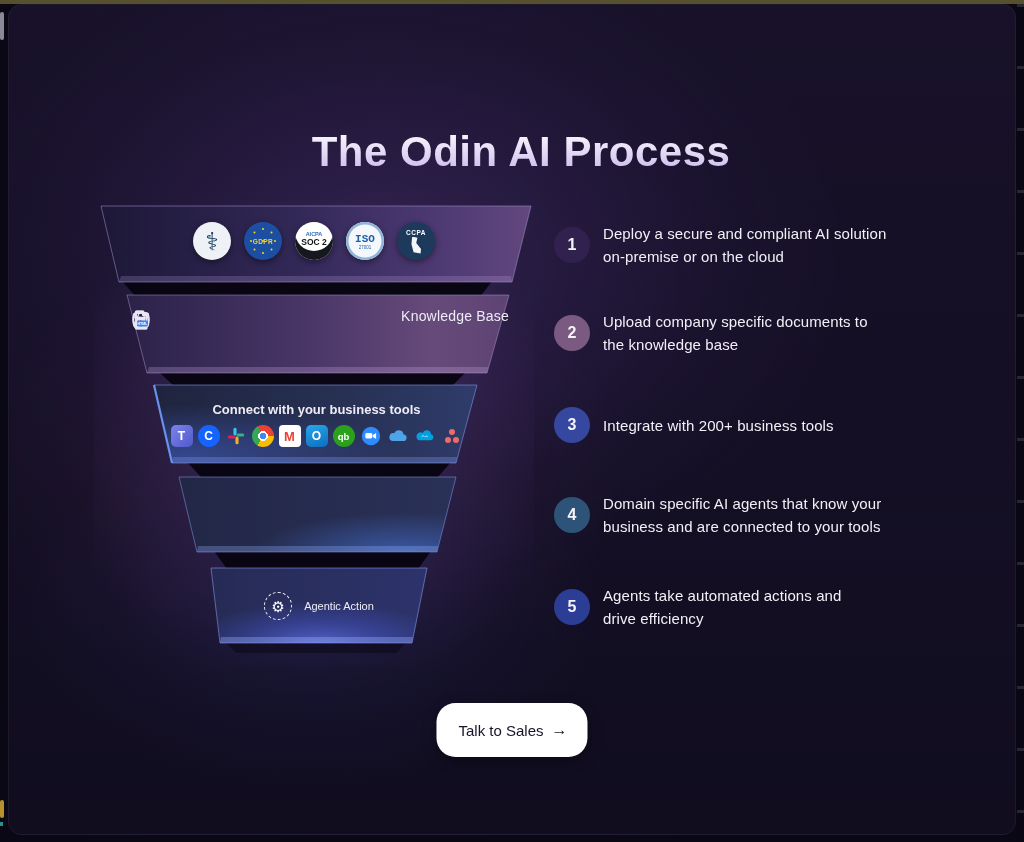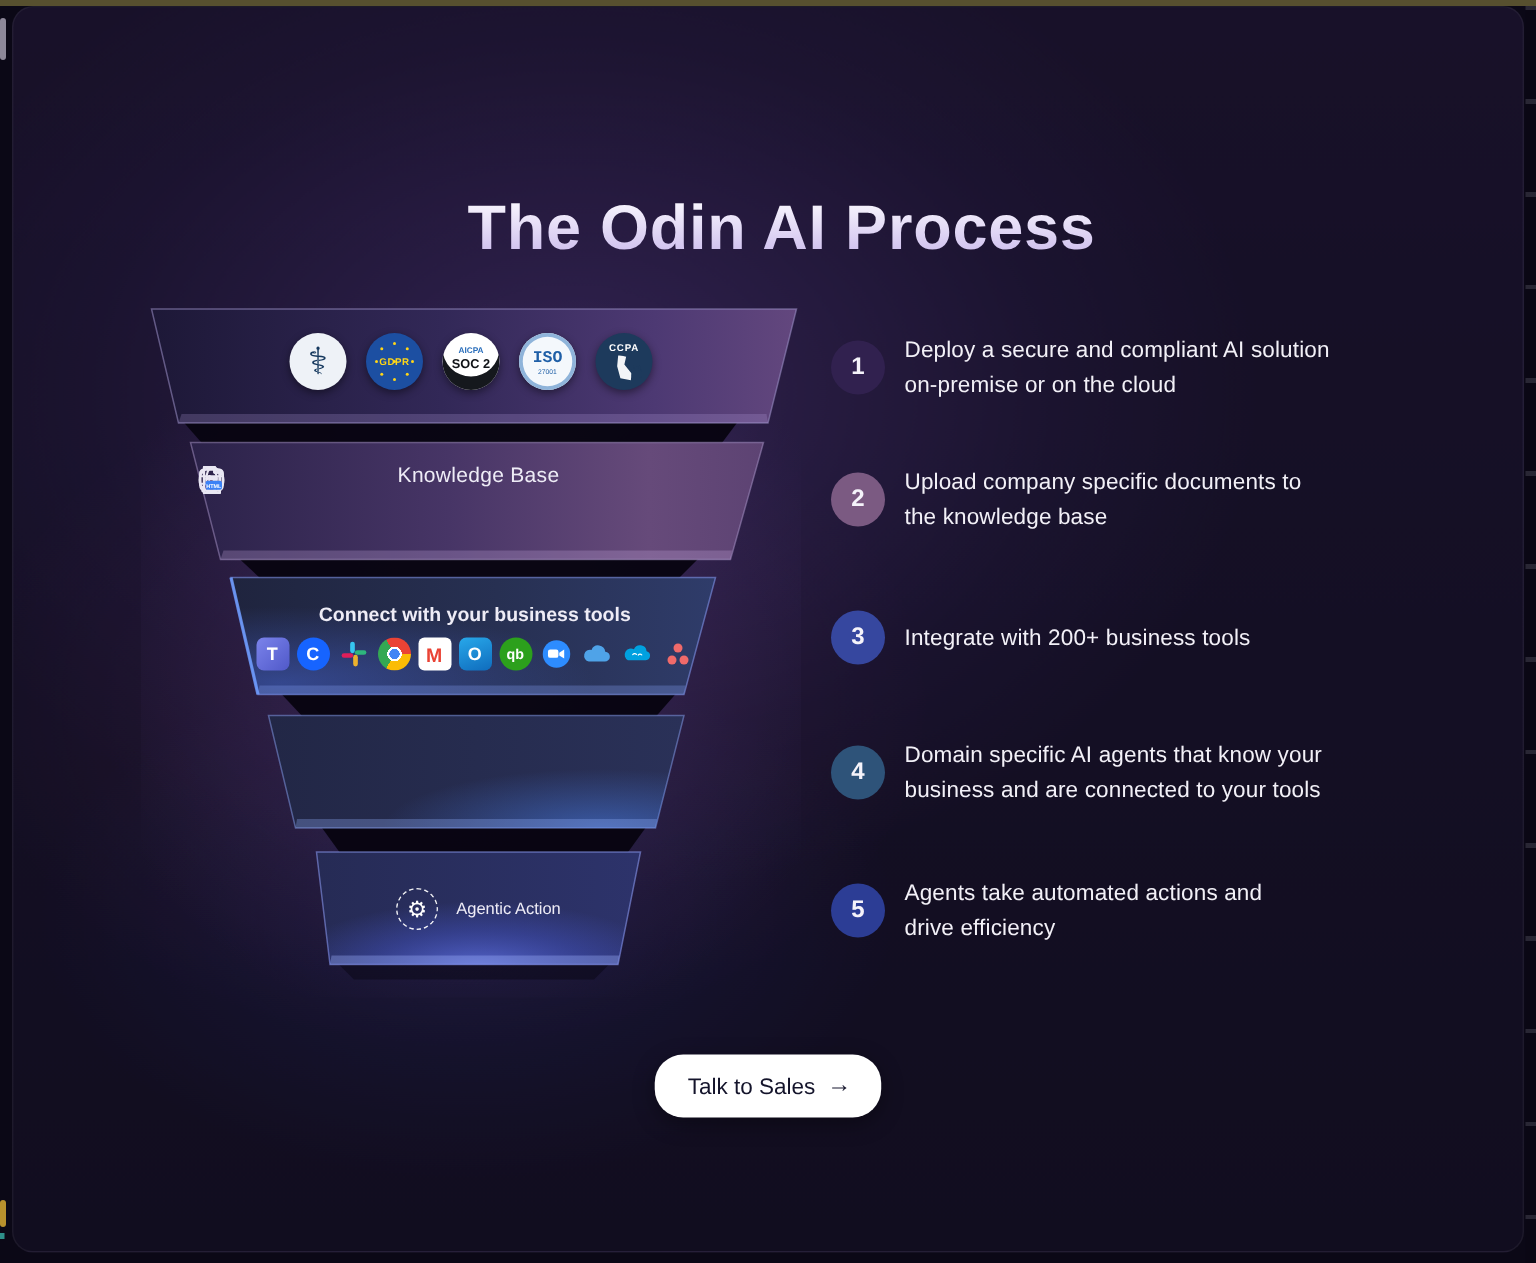--- a/index.html
+++ b/index.html
@@ -53,21 +53,21 @@
   .badge-iso{background:#f4f8fc;box-shadow:inset 0 0 0 2.5px #8fb4da,0 2px 6px rgba(0,0,0,.45);}
   .badge-iso .iso-main{font-family:Liberation Mono, monospace;font-size:11px;font-weight:700;color:#1f5fa7;}
   .badge-iso .iso-sub{font-size:4.5px;color:#1f5fa7;}
   .badge-ccpa{background:#1d3a5c;}
   .badge-ccpa .ccpa-label{font-size:6.5px;font-weight:700;color:#fff;letter-spacing:.5px;margin-bottom:1px;}
   .ca-shape{width:12px;height:17px;background:#f3f5f8;
     clip-path:polygon(18% 0,62% 8%,52% 38%,92% 74%,88% 100%,30% 92%,12% 45%);}
   .lock{position:absolute;right:7px;bottom:8px;width:7px;height:6px;background:#1d3a5c;border-radius:1.5px;}
   .lock::before{content:"";position:absolute;left:1.2px;top:-3.4px;width:3px;height:3px;border:1.3px solid #1d3a5c;border-bottom:none;border-radius:3px 3px 0 0;}
   .tier-title{color:#eeecf6;text-align:center;}
-  .t2-overlay{left:35px;top:108px;width:380px;flex-direction:column;align-items:center;gap:9px;}
+  .t2-overlay{left:35px;top:108px;width:380px;flex-direction:column;align-items:flex-end;gap:9px;}
   .t2-overlay .tier-title{font-size:14px;font-weight:500;letter-spacing:.2px;}
   .t2-icons{display:flex;gap:11px;}
   .t2-icons .fi{width:24px;height:24px;flex:none;}
   .t3-overlay{left:50px;top:202px;width:345px;flex-direction:column;align-items:center;gap:8px;}
   .t3-overlay .tier-title{font-size:13px;font-weight:600;}
   .t3-icons{display:flex;gap:5px;align-items:center;}
   .bi{width:22px;height:22px;flex:none;border-radius:5px;display:flex;align-items:center;justify-content:center;position:relative;}
   .bi-teams{background:linear-gradient(135deg,#7b83eb,#5059c9);border-radius:5px;color:#fff;font-size:12px;font-weight:700;}
   .bi-calendly{background:#1664ff;border-radius:50%;color:#fff;font-size:12px;font-weight:700;}
   .bi-chrome{border-radius:50%;
@@ -90,21 +90,21 @@
   .step-1{top:217px;} .step-2{top:305px;} .step-3{top:402px;} .step-4{top:487px;} .step-5{top:579px;}
   .step-num{width:36px;height:36px;border-radius:50%;flex:none;display:flex;align-items:center;justify-content:center;
     color:#f5f3fa;font-size:16px;font-weight:600;}
   .step-1 .step-num{background:#31214f;}
   .step-2 .step-num{background:#7b5a82;}
   .step-3 .step-num{background:#36479f;}
   .step-4 .step-num{background:#2e5379;}
   .step-5 .step-num{background:#2c3d95;}
   .step-text{color:#f2f0f7;font-size:15px;font-weight:400;line-height:23px;white-space:pre-line;letter-spacing:.1px;}
   
-  .cta{position:absolute;left:50%;top:698px;transform:translateX(-50%);height:42px;padding:0 20px 0 22px;
+  .cta{position:absolute;left:50%;top:698px;transform:translateX(-50%);height:54px;padding:0 20px 0 22px;
     background:#ffffff;border:none;border-radius:19px;display:flex;align-items:center;gap:8px;cursor:pointer;
     font-family:inherit;font-size:15px;font-weight:500;color:#14142b;z-index:4;box-shadow:0 4px 14px rgba(0,0,0,.35);}
   .cta .arrow{font-size:16px;font-weight:600;}
 </style>
 </head>
 <body>
 
 <div class="top-strip"></div>
 <div class="left-artifact"></div>
 <div class="gold-artifact"></div>

